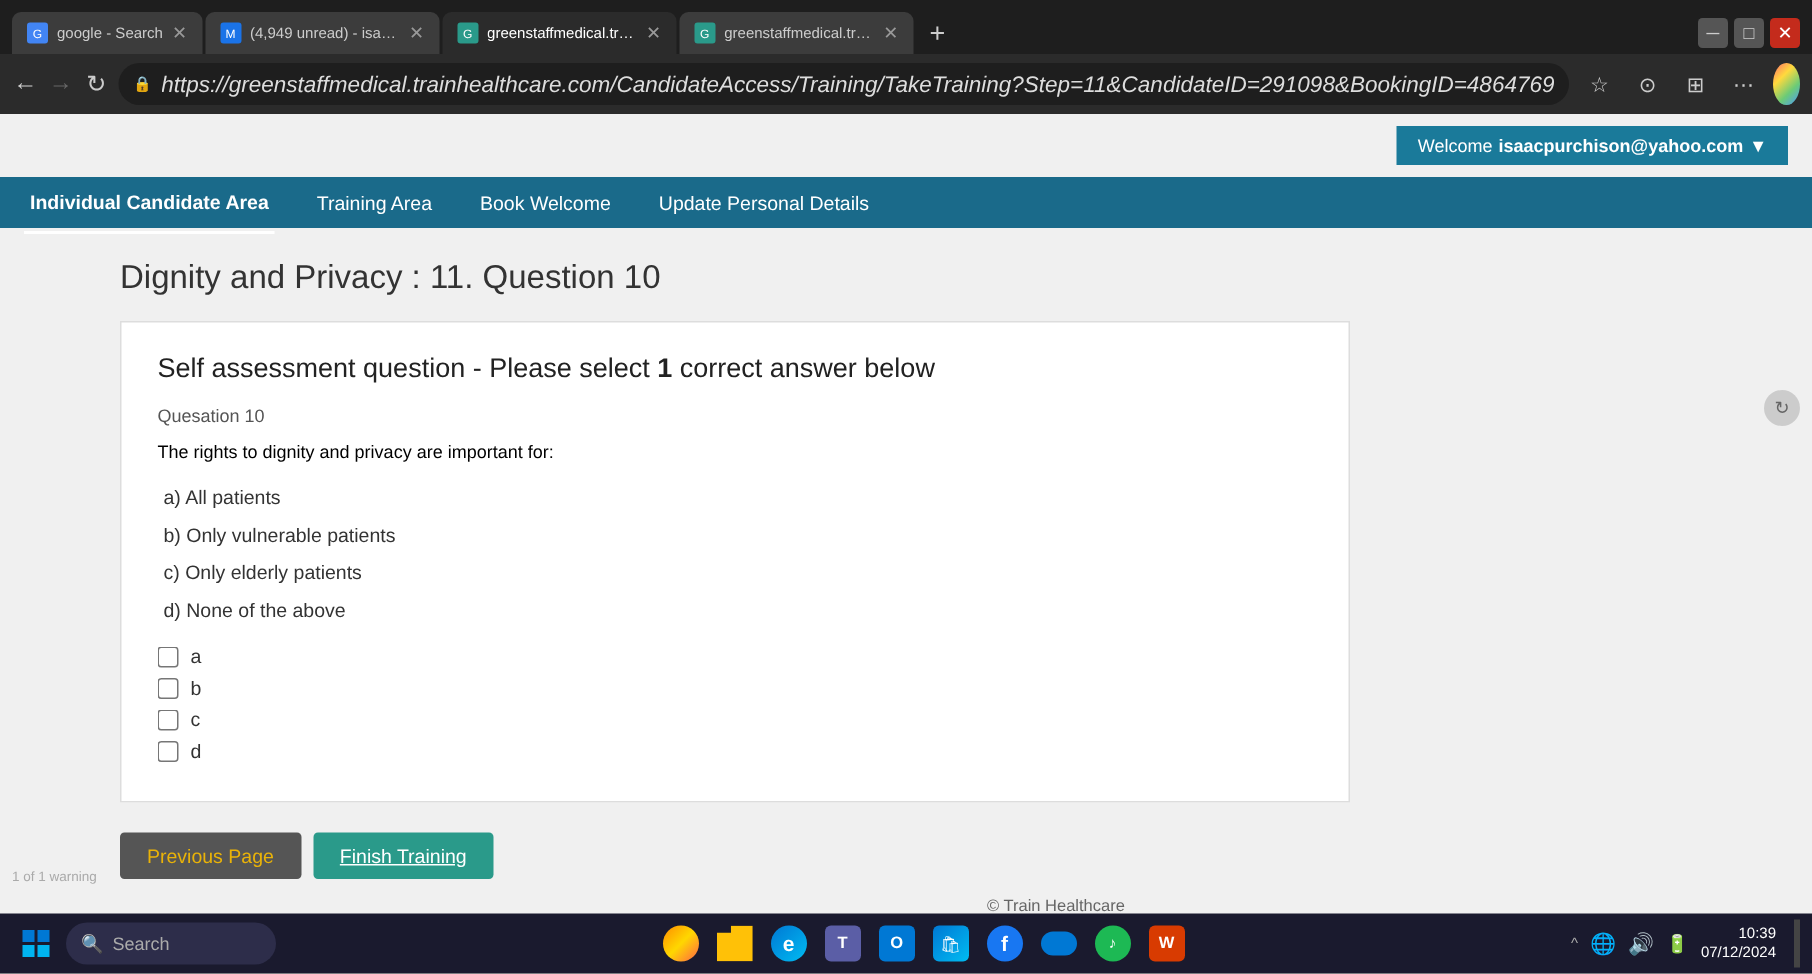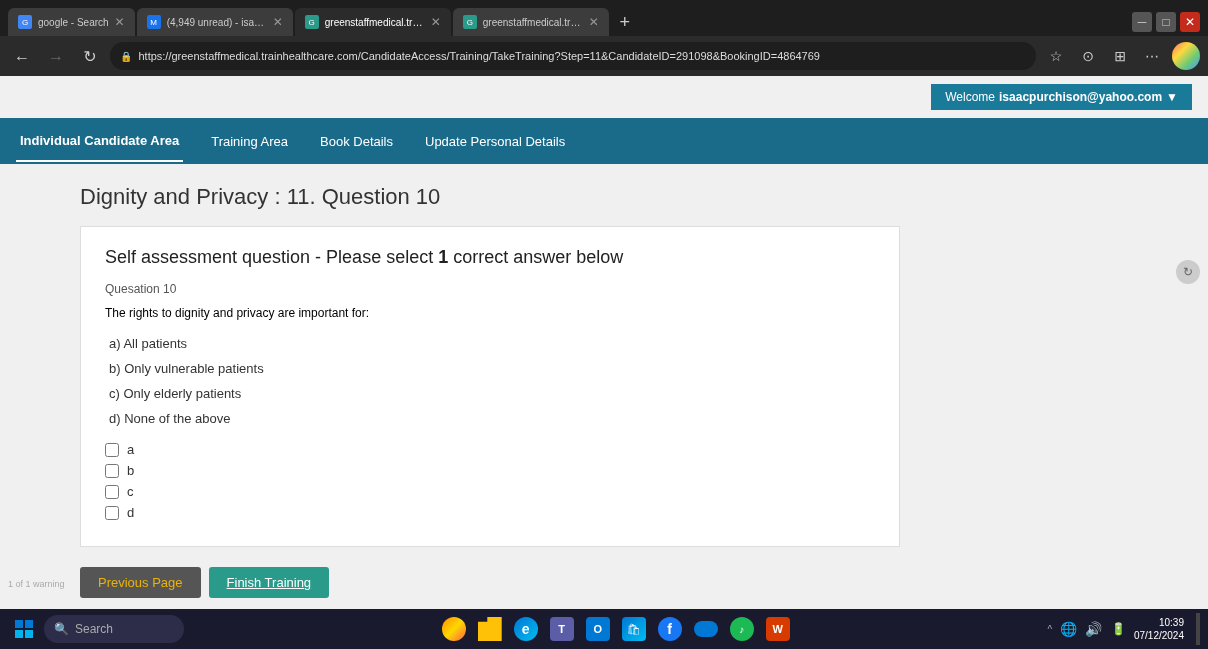--- a/index.html
+++ b/index.html
@@ -158,21 +158,21 @@
     }
 
     .welcome-btn .user-email {
       font-weight: bold;
     }
 
     
     .site-nav {
       background: #1a6a8a;
       padding: 0 16px;
-      height: 46px;
+      height: 34px;
       display: flex;
       align-items: center;
       gap: 24px;
     }
 
     .site-nav-item {
       color: white;
       font-size: 13px;
       cursor: pointer;
       padding: 12px 4px;
@@ -443,21 +443,21 @@
       <div style="width:20px;height:20px;background:#c42b1c;display:flex;align-items:center;justify-content:center;color:white;font-size:12px;cursor:pointer;border-radius:3px;">✕</div>
     </div>
   </div>
 
   <div class="nav-bar">
     <div class="nav-btn">←</div>
     <div class="nav-btn" style="color:#666;">→</div>
     <div class="nav-btn">↻</div>
     <div class="address-bar">
       <span class="lock-icon">🔒</span>
-      <span style="font-size:11px; color:#ddd; overflow:hidden; text-overflow:ellipsis; white-space:nowrap;">https://greenstaffmedical.trainhealthcare.com/CandidateAccess/Training/TakeTraining?Step=11&amp;CandidateID=291098&amp;BookingID=4864769</span>
+      <span style="font-size:15px; color:#ddd; overflow:hidden; text-overflow:ellipsis; white-space:nowrap;font-style:italic;">https://greenstaffmedical.trainhealthcare.com/CandidateAccess/Training/TakeTraining?Step=11&amp;CandidateID=291098&amp;BookingID=4864769</span>
     </div>
     <div class="nav-actions">
       <div class="nav-action-btn">☆</div>
       <div class="nav-action-btn">⊙</div>
       <div class="nav-action-btn">⊞</div>
       <div class="nav-action-btn">⋯</div>
     </div>
 
     <div style="width:28px;height:28px;border-radius:50%;background:linear-gradient(135deg,#ff6b6b,#ffd93d,#6bcb77,#4d96ff);display:flex;align-items:center;justify-content:center;"></div>
   </div>
@@ -469,21 +469,21 @@
     <div class="welcome-btn">
       <span>Welcome </span>
         <span class="user-email">isaacpurchison@yahoo.com</span>
       <span>▼</span>
     </div>
   </div>
 
   <div class="site-nav">
     <div class="site-nav-item active">Individual Candidate Area</div>
     <div class="site-nav-item">Training Area</div>
-    <div class="site-nav-item">Book Details</div>
+    <div class="site-nav-item">Book Welcome</div>
     <div class="site-nav-item">Update Personal Details</div>
   </div>
 
   <div class="main-content">
     <h1 class="page-title">Dignity and Privacy : 11. Question 10</h1>
 
     <div class="question-box">
 
       <div class="question-header">
         <span>Self assessment question - Please select </span><strong>1</strong><span> correct answer below</span>

